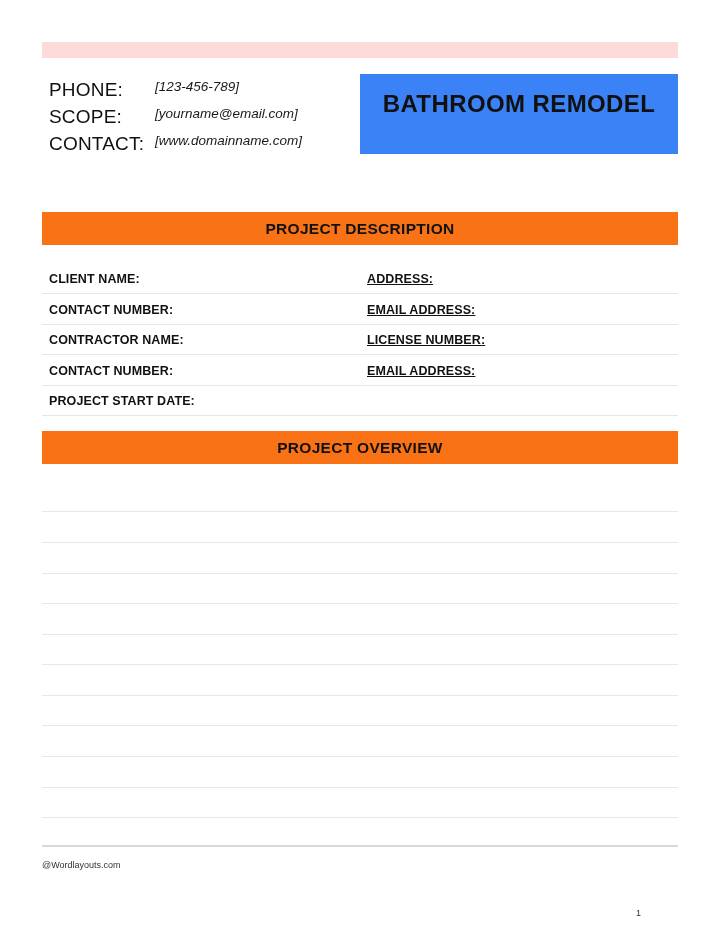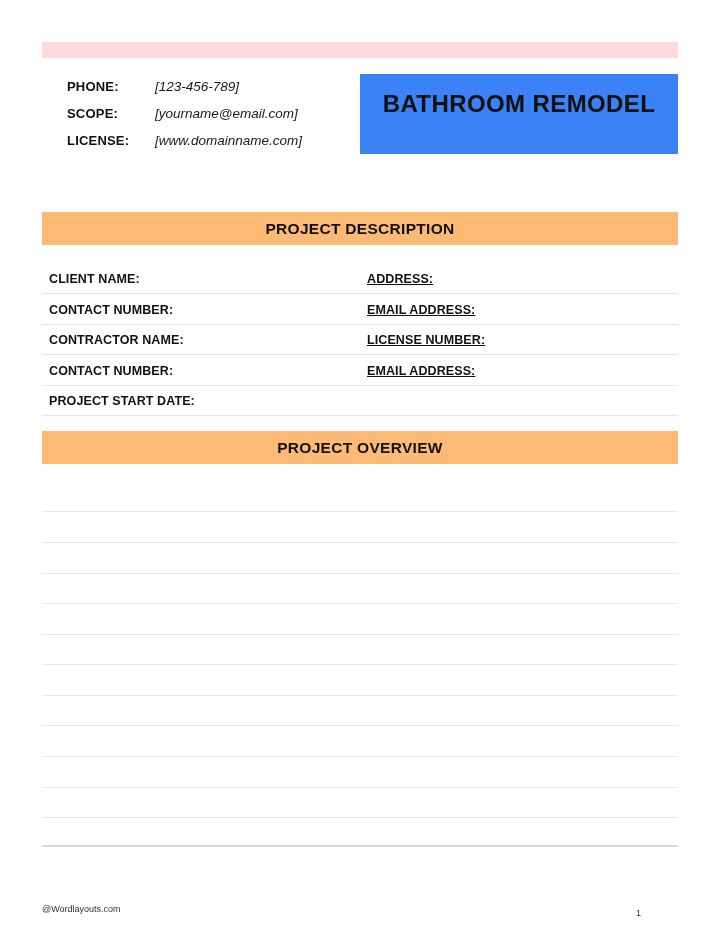--- a/index.html
+++ b/index.html
@@ -6,57 +6,57 @@
   body {
     width: 720px; height: 932px; background: #ffffff; position: relative;
     font-family: "Liberation Sans", "DejaVu Sans", sans-serif; color: #111;
     overflow: hidden;
   }
   .abs { position: absolute; }
   .top-bar { left: 42px; top: 42px; width: 636px; height: 16px; background: #FFDADA; }
 
   .contact { left: 49px; top: 79px; }
   .contact-row { position: absolute; left: 0; height: 20px; width: 300px; white-space: nowrap; }
-  .contact-label { position: absolute; left: 0; font-weight: bold; font-size: 13px; letter-spacing: 0.2px; margin-left: 18px; }
+  .contact-label { position: absolute; left: 0; font-weight: normal; font-size: 19px; letter-spacing: 0.2px; }
   .contact-value { position: absolute; left: 106px; font-size: 13.5px; color: #1a1a1a; font-style: italic; }
 
   .title-box { left: 360px; top: 74px; width: 318px; height: 80px; background: #3b82f6; text-align: center; text-decoration: underline; }
   .title-main { position: absolute; left: 0; right: 0; top: 16px; font-weight: bold; font-size: 24px; letter-spacing: 0.4px; }
   .title-sub { position: absolute; left: 0; right: 0; top: 47px; font-weight: bold; font-size: 16px; letter-spacing: 0.3px; }
 
-  .section-head { left: 42px; width: 636px; height: 33px; background: #fdba74; text-align: center;
+  .section-head { left: 42px; width: 636px; height: 33px; background: #f97316; text-align: center;
     font-weight: bold; font-size: 15.5px; line-height: 33px; letter-spacing: 0.3px; }
 
   .field-row { position: absolute; left: 42px; width: 636px; height: 30px; border-bottom: 1px solid #e6e6e6; }
   .field-label { position: absolute; top: 9px; font-weight: bold; font-size: 12.5px; letter-spacing: 0.1px; white-space: nowrap; }
   .field-left { left: 7px; text-align: right; }
   .field-right { left: 325px; text-decoration: underline; }
 
   .line { position: absolute; left: 42px; width: 636px; height: 1px; background: #e8e8e8; }
   .line-final { height: 2px; background: #d8d8d8; }
 
-  .footer-left { left: 42px; top: 904px; font-size: 9px; color: #333; }
+  .footer-left { left: 42px; top: 860px; font-size: 9px; color: #333; }
   .footer-right { left: 636px; top: 908px; font-size: 9px; color: #333; }
 </style>
 </head>
 <body>
 
 <div class="abs top-bar"></div>
 
 <div class="abs contact">
   <div class="contact-row" style="top:0">
     <span class="contact-label">PHONE:</span>
     <span class="contact-value">[123-456-789]</span>
   </div>
   <div class="contact-row" style="top:27px">
     <span class="contact-label">SCOPE:</span>
     <span class="contact-value">[yourname@email.com]</span>
   </div>
   <div class="contact-row" style="top:54px">
-    <span class="contact-label">LICENSE:</span>
+    <span class="contact-label">CONTACT:</span>
     <span class="contact-value">[www.domainname.com]</span>
   </div>
 </div>
 
 <div class="abs title-box">
   <div class="title-main">BATHROOM REMODEL</div>
 </div>
 
 <div class="abs section-head" style="top:212px">PROJECT DESCRIPTION</div>
 

